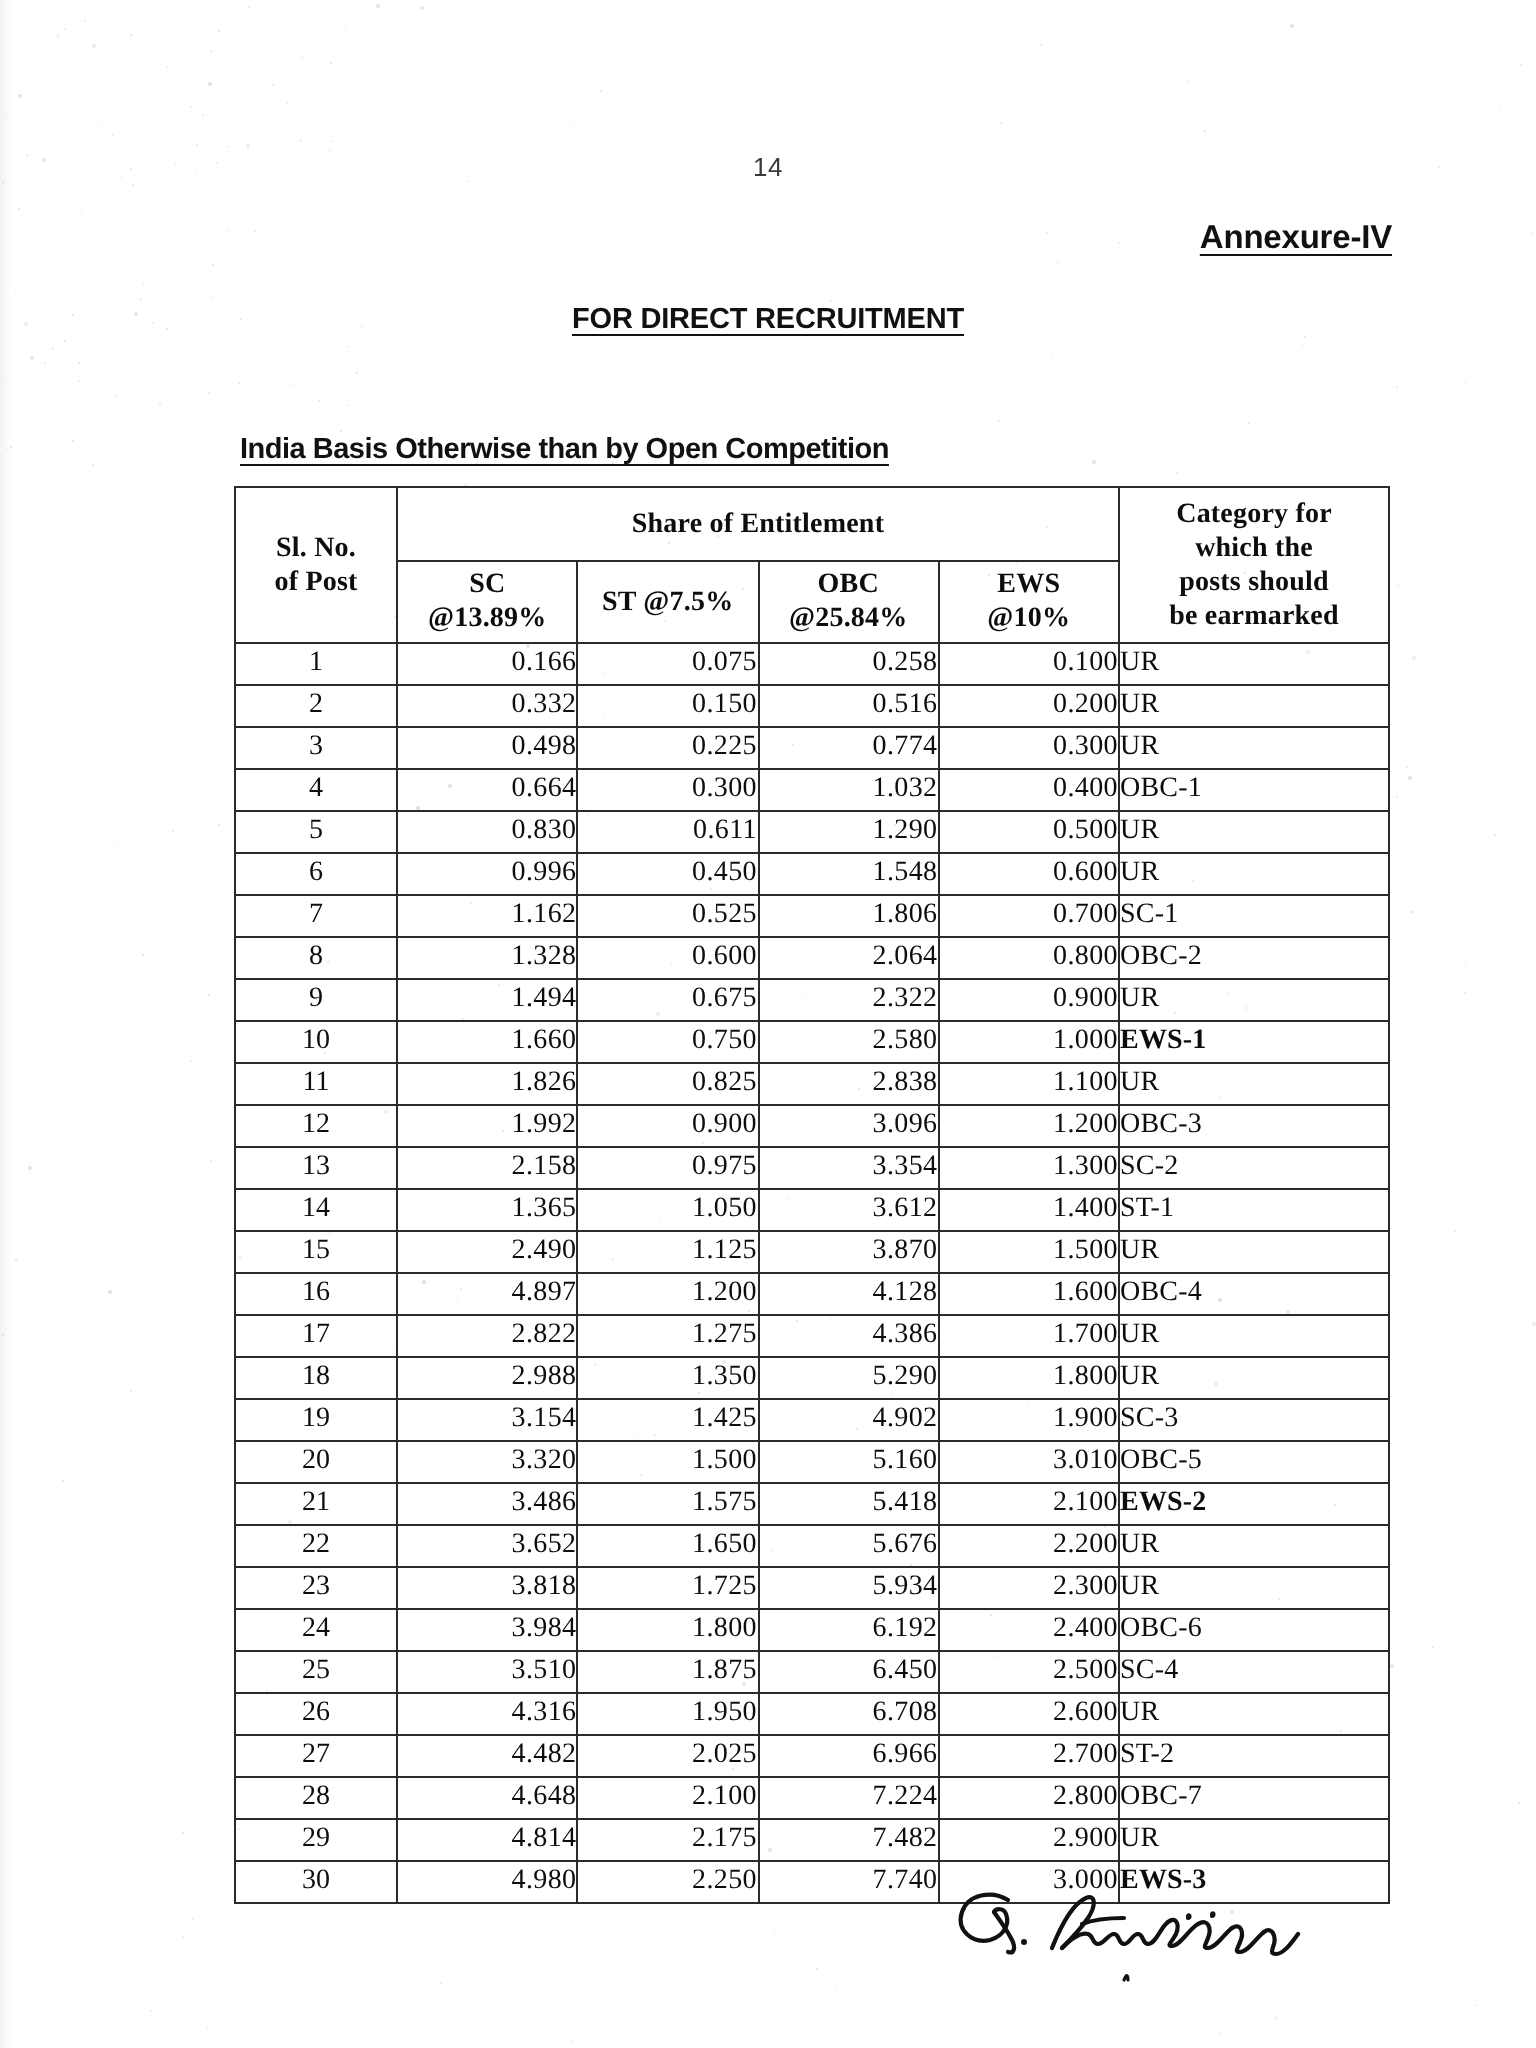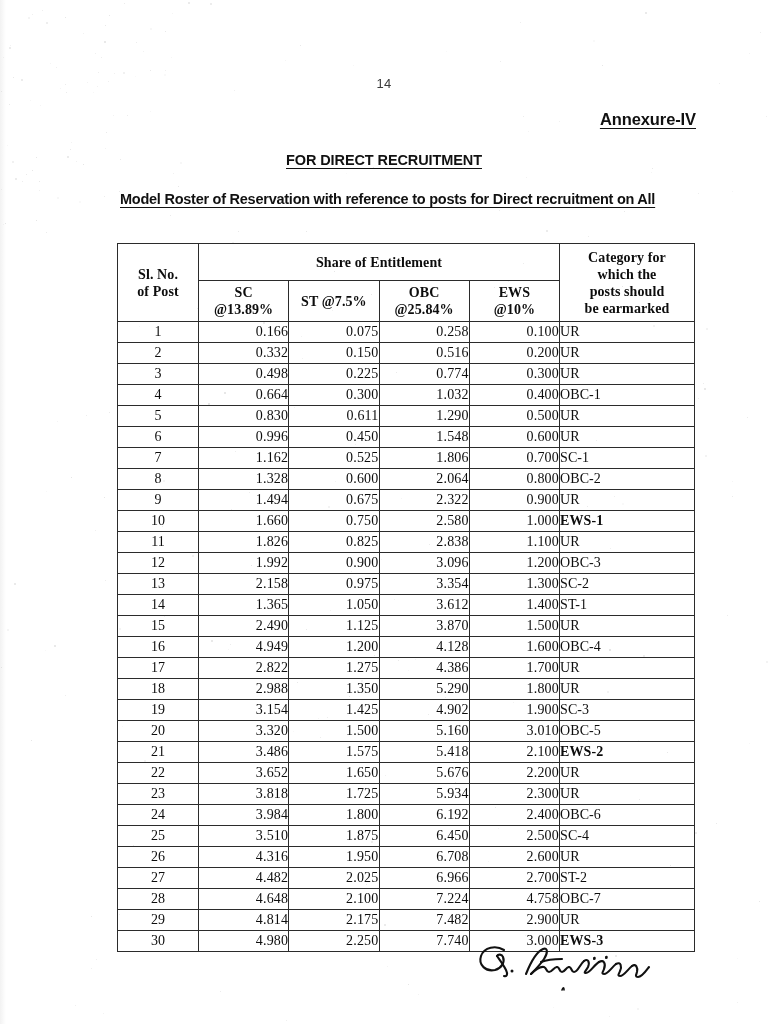--- a/index.html
+++ b/index.html
@@ -430,21 +430,22 @@
     <div class="speckle" style="left: 57px; top: 420.7px; width: 1px; height: 1px; opacity: 0.2;"></div>
   </div>
 
 <div class="page-number">14</div>
 
 <div class="annexure">Annexure-IV</div>
 
 <div class="subject"><span>FOR DIRECT RECRUITMENT</span></div>
 
 <div class="roster-title">
-  <span>Model Roster of Reservation with reference to posts for Direct recruitment on All</span><br>
+  <br>
+  <span>India Basis Otherwise than by Open Competition</span>
 </div>
 
 <div class="roster-wrap">
   <table class="roster">
     <thead>
       <tr>
         <th class="col-sl sl-head" rowspan="2">
           <div>Sl. No.</div>
           <div>of Post</div>
         </th>
@@ -588,21 +589,21 @@
         <tr>
           <td class="sl">15</td>
           <td class="num">2.490</td>
           <td class="num">1.125</td>
           <td class="num">3.870</td>
           <td class="num">1.500</td>
           <td class="cat">UR</td>
         </tr>
         <tr>
           <td class="sl">16</td>
-          <td class="num">4.949</td>
+          <td class="num">4.897</td>
           <td class="num">1.200</td>
           <td class="num">4.128</td>
           <td class="num">1.600</td>
           <td class="cat">OBC-4</td>
         </tr>
         <tr>
           <td class="sl">17</td>
           <td class="num">2.822</td>
           <td class="num">1.275</td>
           <td class="num">4.386</td>
@@ -687,21 +688,21 @@
           <td class="num">2.025</td>
           <td class="num">6.966</td>
           <td class="num">2.700</td>
           <td class="cat">ST-2</td>
         </tr>
         <tr>
           <td class="sl">28</td>
           <td class="num">4.648</td>
           <td class="num">2.100</td>
           <td class="num">7.224</td>
-          <td class="num">4.758</td>
+          <td class="num">2.800</td>
           <td class="cat">OBC-7</td>
         </tr>
         <tr>
           <td class="sl">29</td>
           <td class="num">4.814</td>
           <td class="num">2.175</td>
           <td class="num">7.482</td>
           <td class="num">2.900</td>
           <td class="cat">UR</td>
         </tr>

